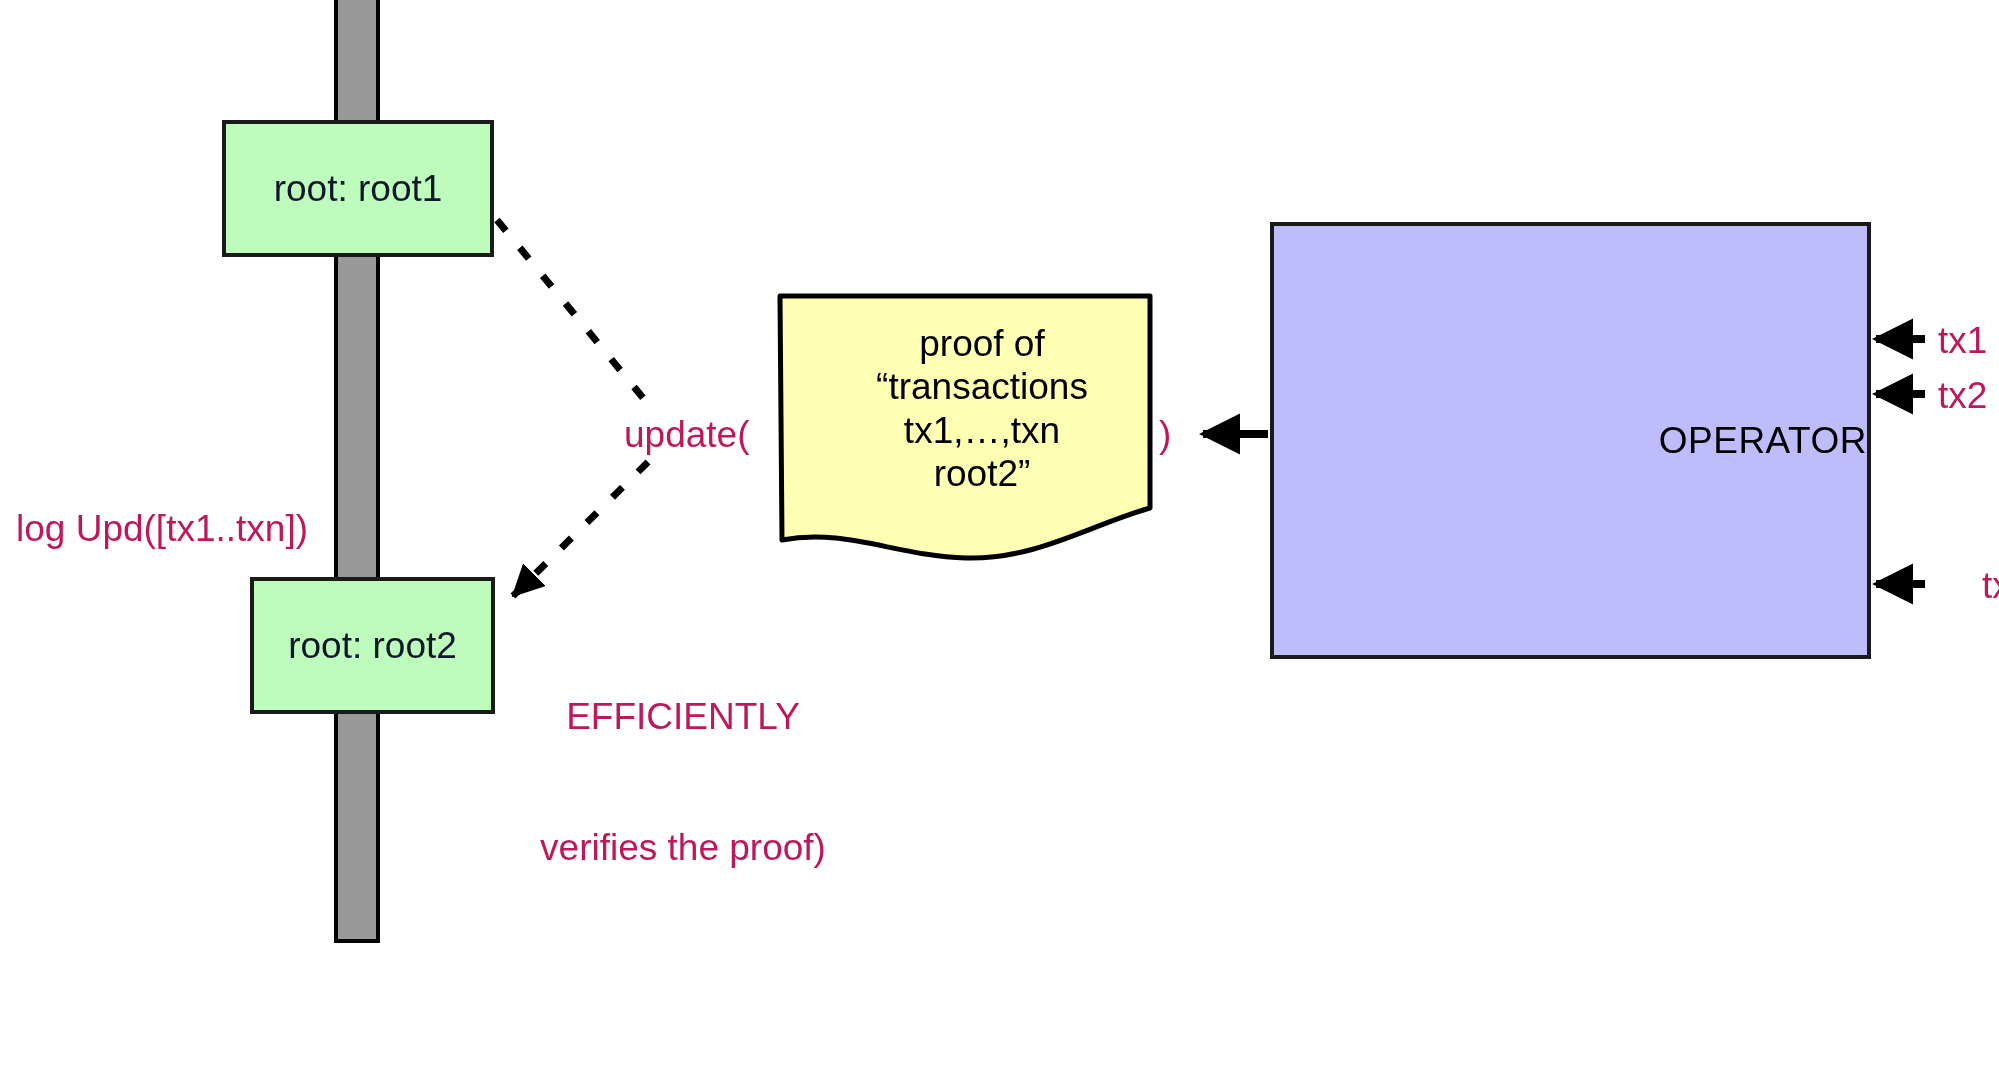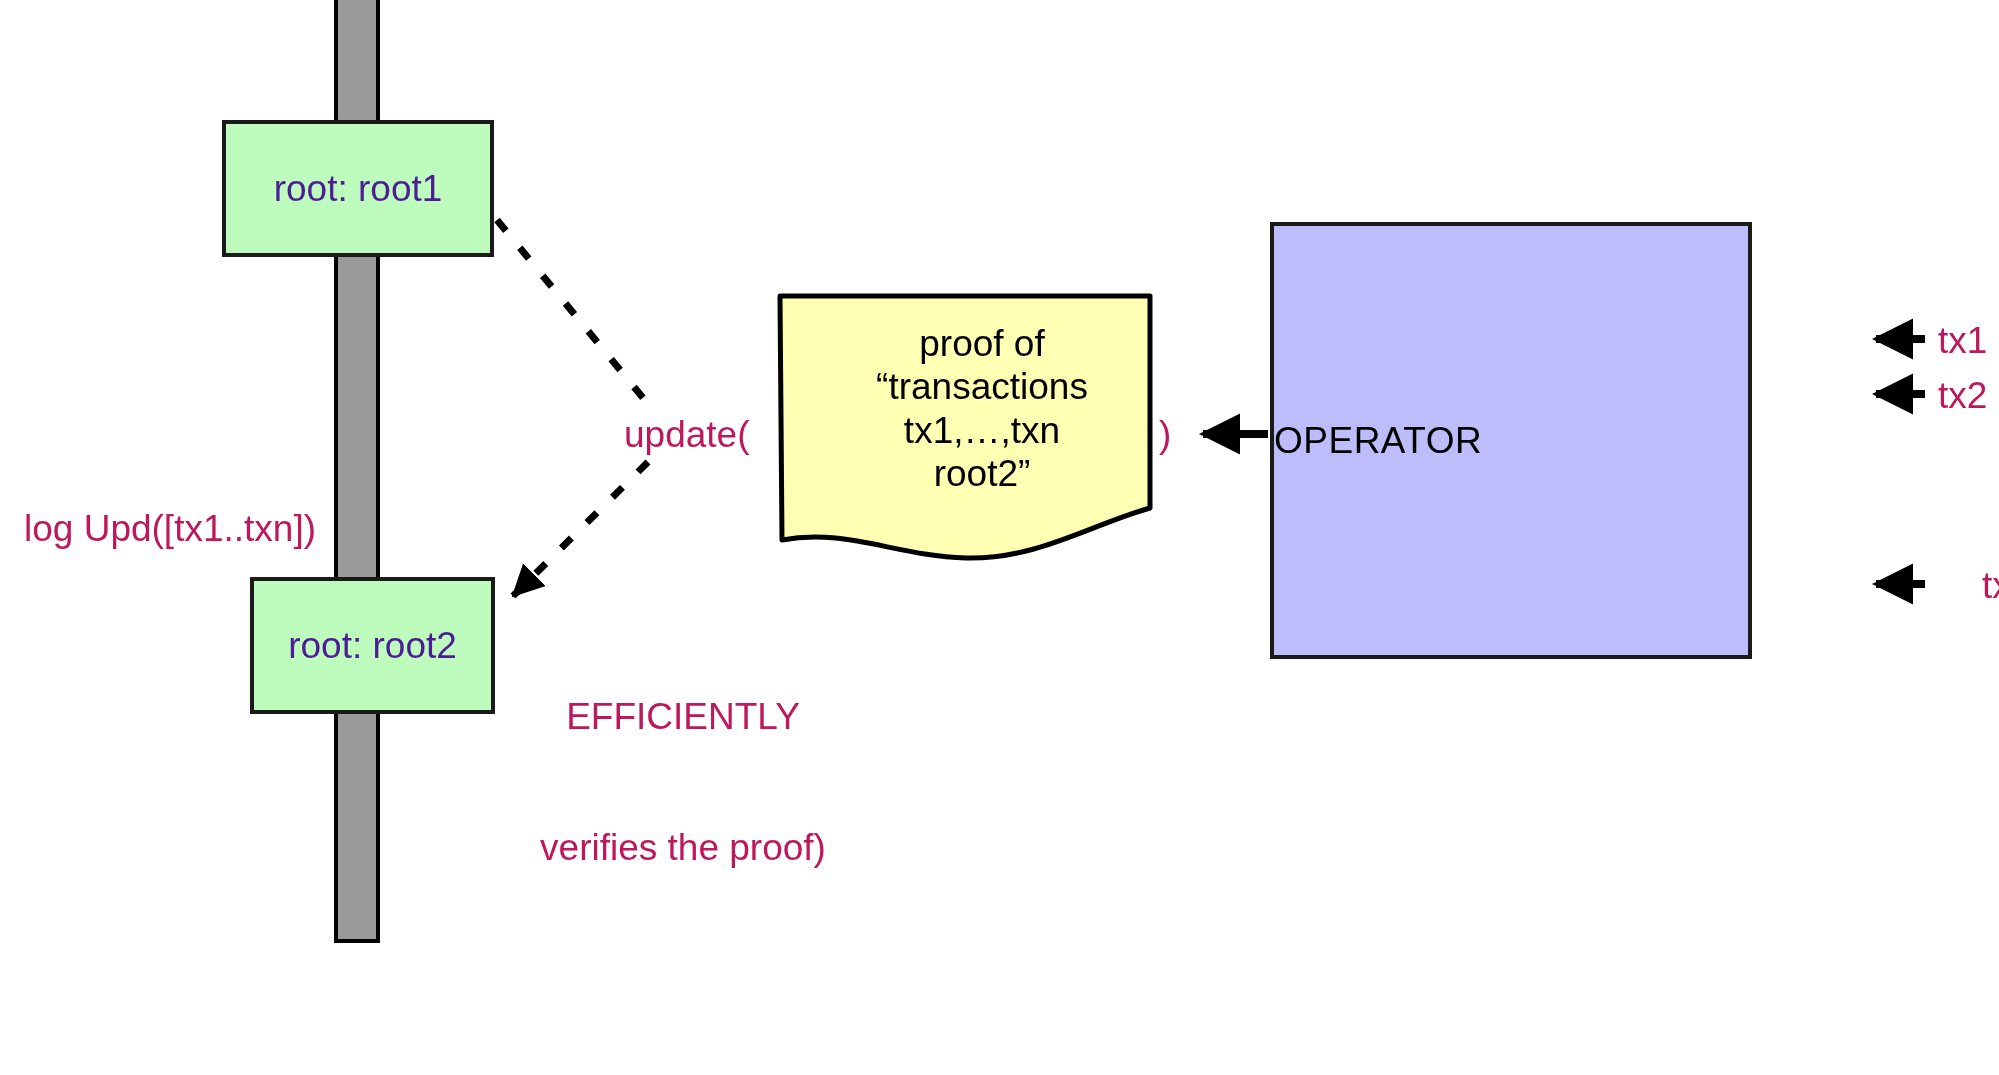--- a/index.html
+++ b/index.html
@@ -50,38 +50,38 @@
   
   .block-box {
     position: absolute;
     background: #bdfcbd;
     border: 4px solid #1a1a1a;
     box-sizing: border-box;
     display: flex;
     align-items: center;
     justify-content: center;
     font-size: 37px;
-    color: #4c1d95;
+    color: #0f172a;
   }
   #block-root1 { left: 222px; top: 120px; width: 272px; height: 137px; }
   #block-root2 { left: 250px; top: 577px; width: 245px; height: 137px; }
 
   
   #operator-box {
     position: absolute;
     left: 1270px;
     top: 222px;
-    width: 482px;
+    width: 601px;
     height: 437px;
     background: #bdbdfc;
     border: 4px solid #1a1a1a;
     box-sizing: border-box;
     display: flex;
     align-items: center;
-    justify-content: flex-start;
+    justify-content: flex-end;
     font-size: 37px;
     color: #000000;
     letter-spacing: 0.5px;
   }
 
   
   #proof-note-wrap {
     position: absolute;
     left: 776px;
     top: 292px;
@@ -95,21 +95,21 @@
     width: 380px;
     text-align: center;
     font-size: 37px;
     color: #000000;
     line-height: 1.17;
     z-index: 2;
   }
   #proof-note-text div { display: block; }
 
   
-  #label-log-upd   { left: 24px;  top: 508px; font-size: 37px; }
+  #label-log-upd   { left: 16px;  top: 508px; font-size: 37px; }
   #label-update-open { left: 624px; top: 414px; font-size: 37px; }
   #label-paren-close { left: 1159px; top: 414px; font-size: 37px; }
   #label-chain-name { left: 228px; top: 982px; width: 250px; font-size: 37px; line-height: 1.22; }
   #label-update-note { left: 533px; top: 608px; width: 300px; font-size: 37px; line-height: 1.18; }
   #label-tx1 { left: 1938px; top: 320px; font-size: 37px; }
   #label-tx2 { left: 1938px; top: 375px; font-size: 37px; }
   #label-txn { left: 1938px; top: 565px; font-size: 37px; margin-left: 44px; }
 </style>
 </head>
 <body>

